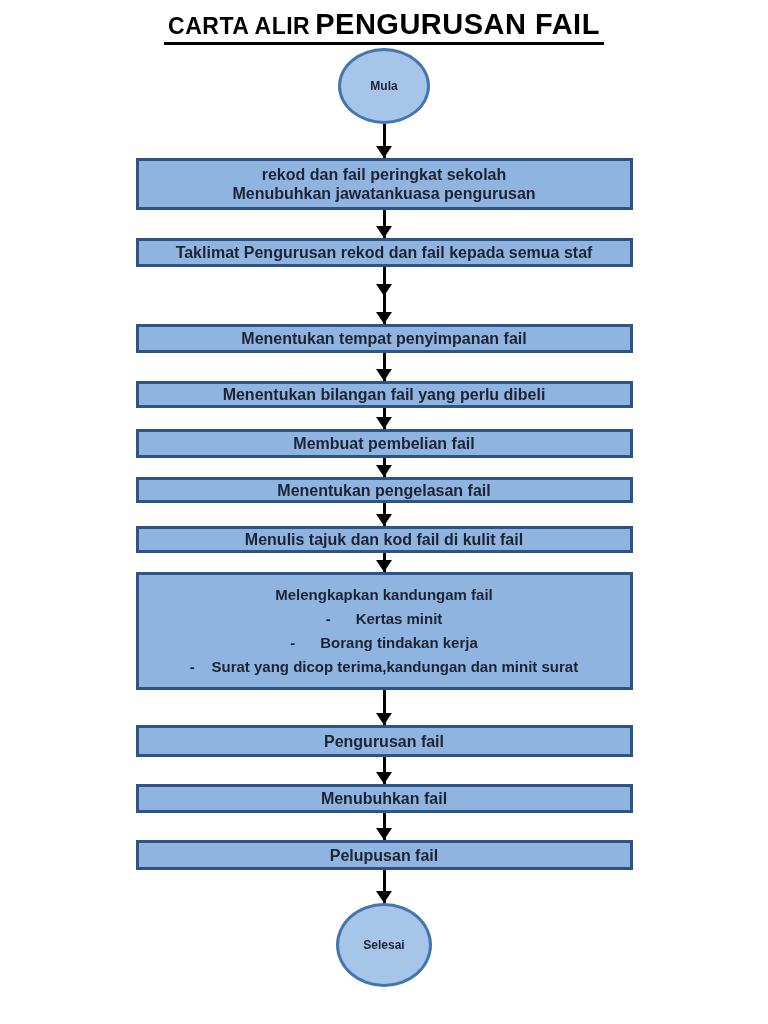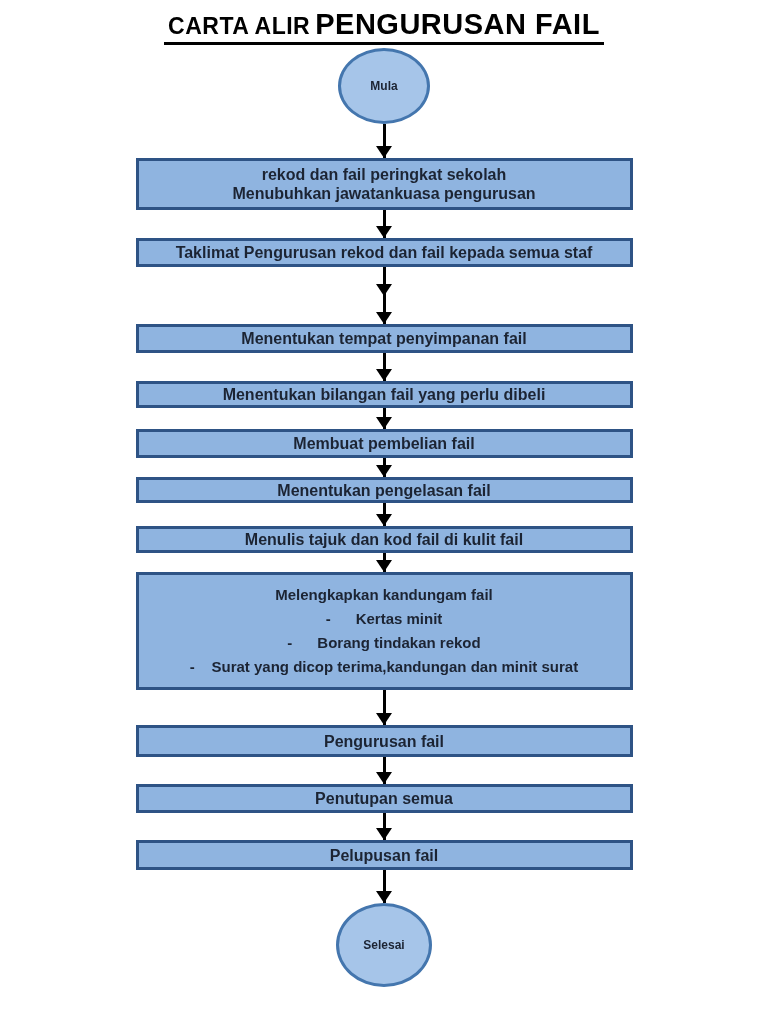--- a/index.html
+++ b/index.html
@@ -113,34 +113,34 @@
 
     <div class="box" style="height:27px;">
       <div class="line">Menulis tajuk dan kod fail di kulit fail</div>
     </div>
 
     <div class="arrow" style="height:19px;"></div>
 
     <div class="box multi" style="height:118px;">
       <div class="line">Melengkapkan kandungam fail</div>
       <div class="line">-      Kertas minit</div>
-      <div class="line">-      Borang tindakan rekod</div>
+      <div class="line">-      Borang tindakan kerja</div>
       <div class="line">-    Surat yang dicop terima,kandungan dan minit surat</div>
     </div>
 
     <div class="arrow" style="height:35px;"></div>
 
     <div class="box" style="height:32px;">
       <div class="line">Pengurusan fail</div>
     </div>
 
     <div class="arrow" style="height:27px;"></div>
 
     <div class="box" style="height:29px;">
-      <div class="line">Penutupan semua</div>
+      <div class="line">Menubuhkan fail</div>
     </div>
 
     <div class="arrow" style="height:27px;"></div>
 
     <div class="box" style="height:30px;">
       <div class="line">Pelupusan fail</div>
     </div>
 
     <div class="arrow" style="height:33px;"></div>
 

